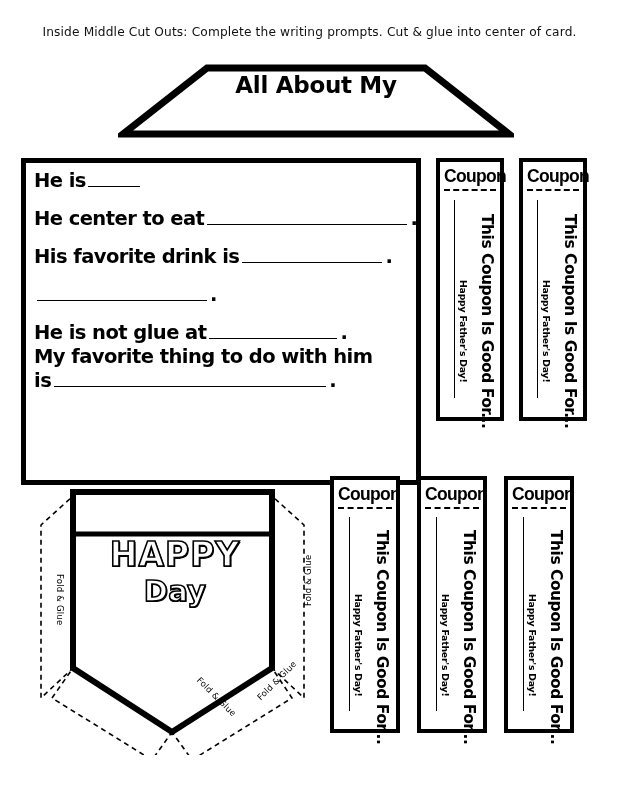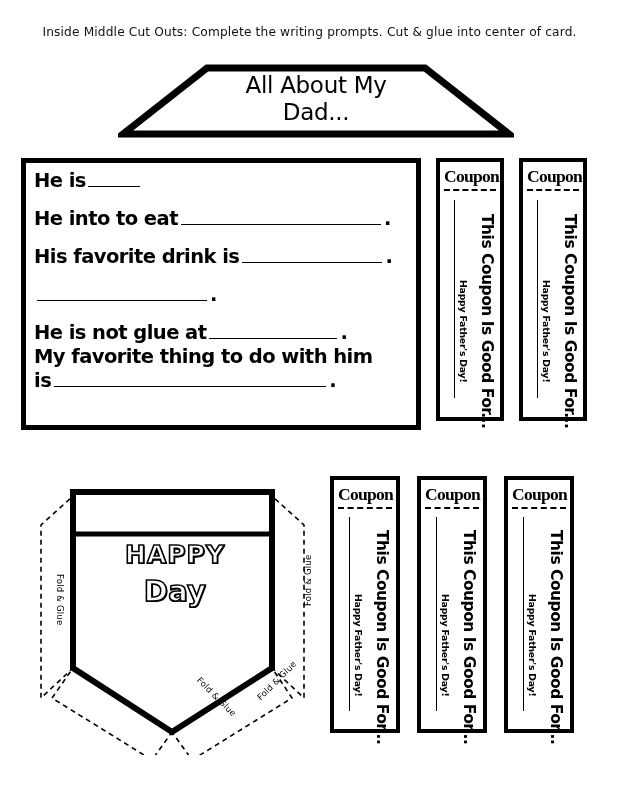--- a/index.html
+++ b/index.html
@@ -46,34 +46,34 @@
     left: 0;
     top: 0;
   }
   .banner-text {
     position: absolute;
     left: 0;
     top: 8px;
     width: 396px;
     text-align: center;
     font-family: "DejaVu Sans", sans-serif;
-    font-weight: normal;
+    font-weight: bold;
     font-size: 23px;
     line-height: 27px;
     letter-spacing: -0.3px;
     color: #000000;
   }
 
   
   .prompt-box {
     position: absolute;
     left: 21px;
     top: 158px;
     width: 400px;
-    height: 272px;
+    height: 327px;
     border: 5px solid #000000;
     box-sizing: border-box;
     background: #ffffff;
   }
   .prompt-inner {
     position: absolute;
     left: 8px;
     right: 8px;
     top: 6px;
     bottom: 4px;
@@ -113,21 +113,21 @@
     border: 4px solid #000000;
     box-sizing: border-box;
     background: #ffffff;
   }
   .coupon-head {
     position: absolute;
     left: 4px;
     right: 4px;
     top: 3px;
     height: 23px;
-    font-family: Liberation Serif, serif;
+    font-family: Liberation Sans, sans-serif;
     font-weight: bold;
     font-size: 17.5px;
     letter-spacing: -0.7px;
     line-height: 23px;
     color: #000000;
     text-align: left;
   }
   .coupon-dash {
     position: absolute;
     left: 4px;
@@ -189,21 +189,21 @@
     font-weight: bold;
     font-size: 31px;
     line-height: 37px;
     letter-spacing: 0.4px;
     color: #ffffff;
     -webkit-text-stroke: 1.6px #000000;
     text-shadow:
       1.1px 1.1px 0 #000000,
      -0.3px 0.9px 0 #000000;
   }
-  .card-title .l1 { font-size: 25px; letter-spacing: 1px; }
+  .card-title .l1 { font-size: 33px; letter-spacing: 1px; }
   .card-title .l2 { font-size: 33px; letter-spacing: 0.2px; }
   .card-title .l3 { font-size: 29px; letter-spacing: 0.2px; }
 
   .flap-label {
     position: absolute;
     font-family: "DejaVu Sans", sans-serif;
     font-size: 8.5px;
     letter-spacing: 0.2px;
     color: #000000;
     white-space: nowrap;
@@ -235,34 +235,33 @@
 <div id="page">
 
   <div class="instruction">Inside Middle Cut Outs: Complete the writing prompts. Cut &amp; glue into center of card.</div>
 
   <div class="banner-wrap">
     <svg width="396" height="75" viewBox="0 0 396 75">
       <polygon points="89,4 307,4 391,70 5,70" fill="#ffffff" stroke="#000000" stroke-width="7" stroke-linejoin="miter"></polygon>
     </svg>
     <div class="banner-text">
       <div>All About My</div>
-      <div>Dad...</div>
     </div>
   </div>
 
   <div class="prompt-box">
     <div class="prompt-inner">
 
       <div class="prompt-line">
         <span class="pre">He is</span>
         <span class="blank b-short"></span>
       </div>
 
       <div class="prompt-line">
-        <span class="pre">He into to eat</span>
+        <span class="pre">He center to eat</span>
         <span class="blank b-eat"></span>
         <span class="post">.</span>
       </div>
 
       <div class="prompt-line">
         <span class="pre">His favorite drink is</span>
         <span class="blank b-drink"></span>
         <span class="post">.</span>
       </div>
 

